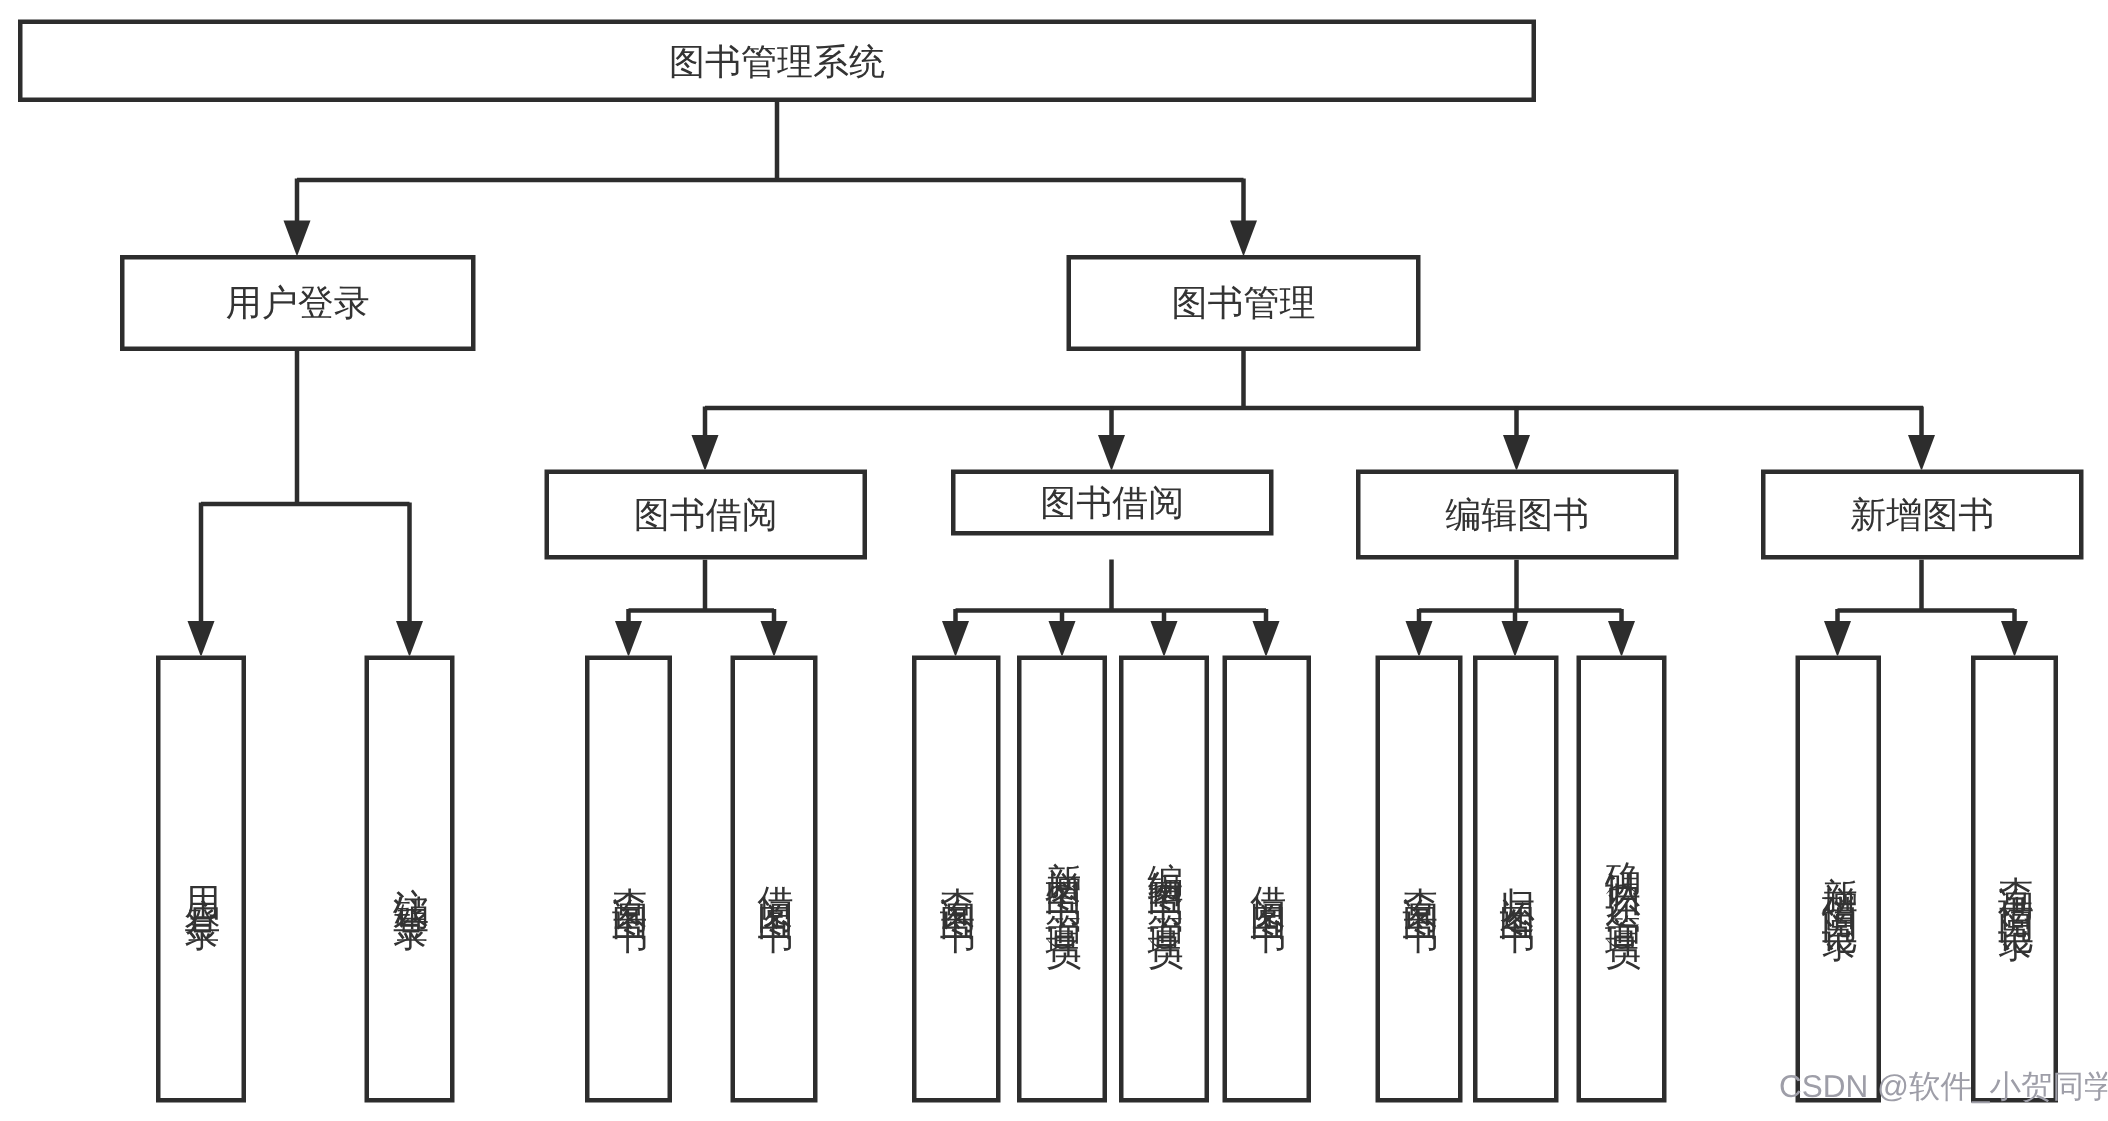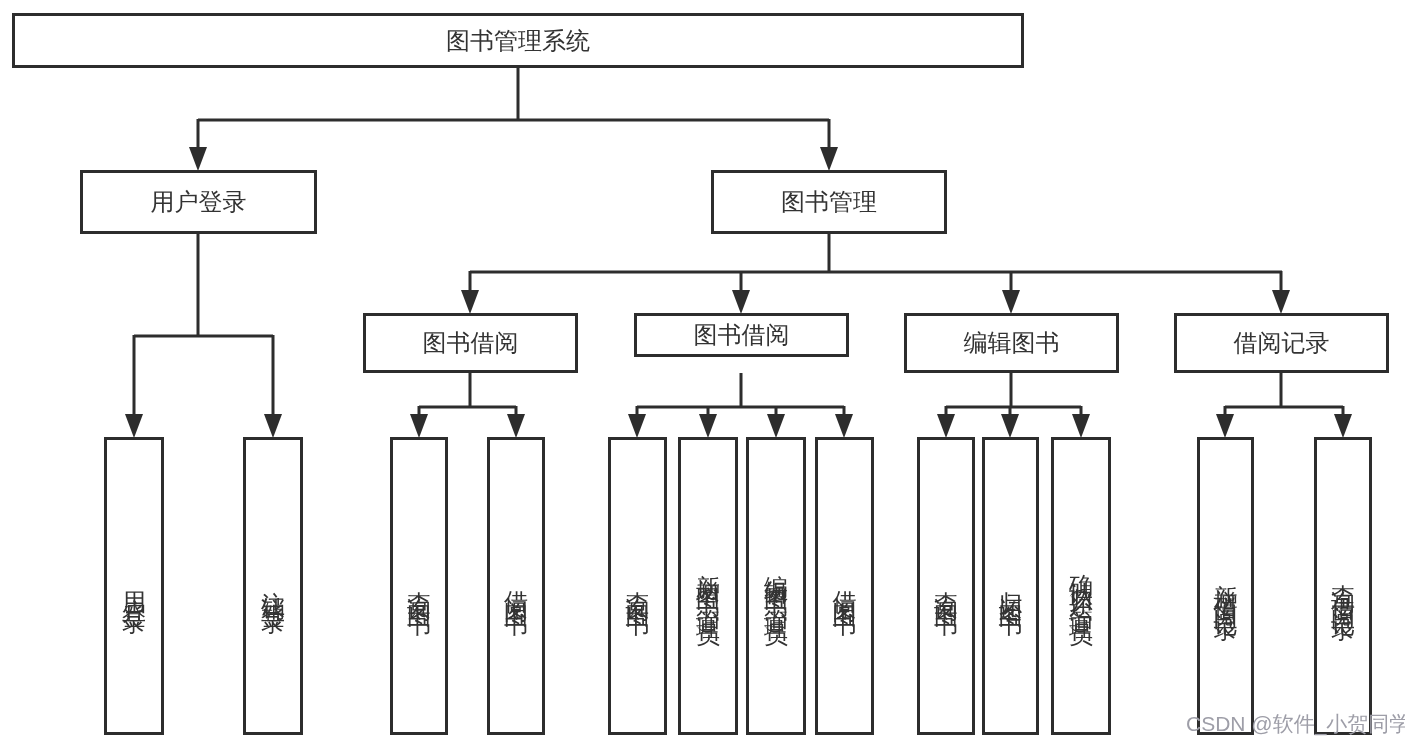--- a/index.html
+++ b/index.html
@@ -120,21 +120,21 @@
   <div class="node" style="left:363px; top:313px; width:215px; height:60px;">
     <span>图书借阅</span>
   </div>
   <div class="node" style="left:634px; top:313px; width:215px; height:44px;">
     <span>图书借阅</span>
   </div>
   <div class="node" style="left:904px; top:313px; width:215px; height:60px;">
     <span>编辑图书</span>
   </div>
   <div class="node" style="left:1174px; top:313px; width:215px; height:60px;">
-    <span>借阅记录</span>
+    <span>新增图书</span>
   </div>
 
   <div class="node vnode" style="left:104px; top:437px; width:60px; height:298px;">
     <span class="vlabel">用户登录</span>
   </div>
   <div class="node vnode" style="left:243px; top:437px; width:60px; height:298px;">
     <span class="vlabel">注销登录</span>
   </div>
 
   <div class="node vnode" style="left:390px; top:437px; width:58px; height:298px;">

